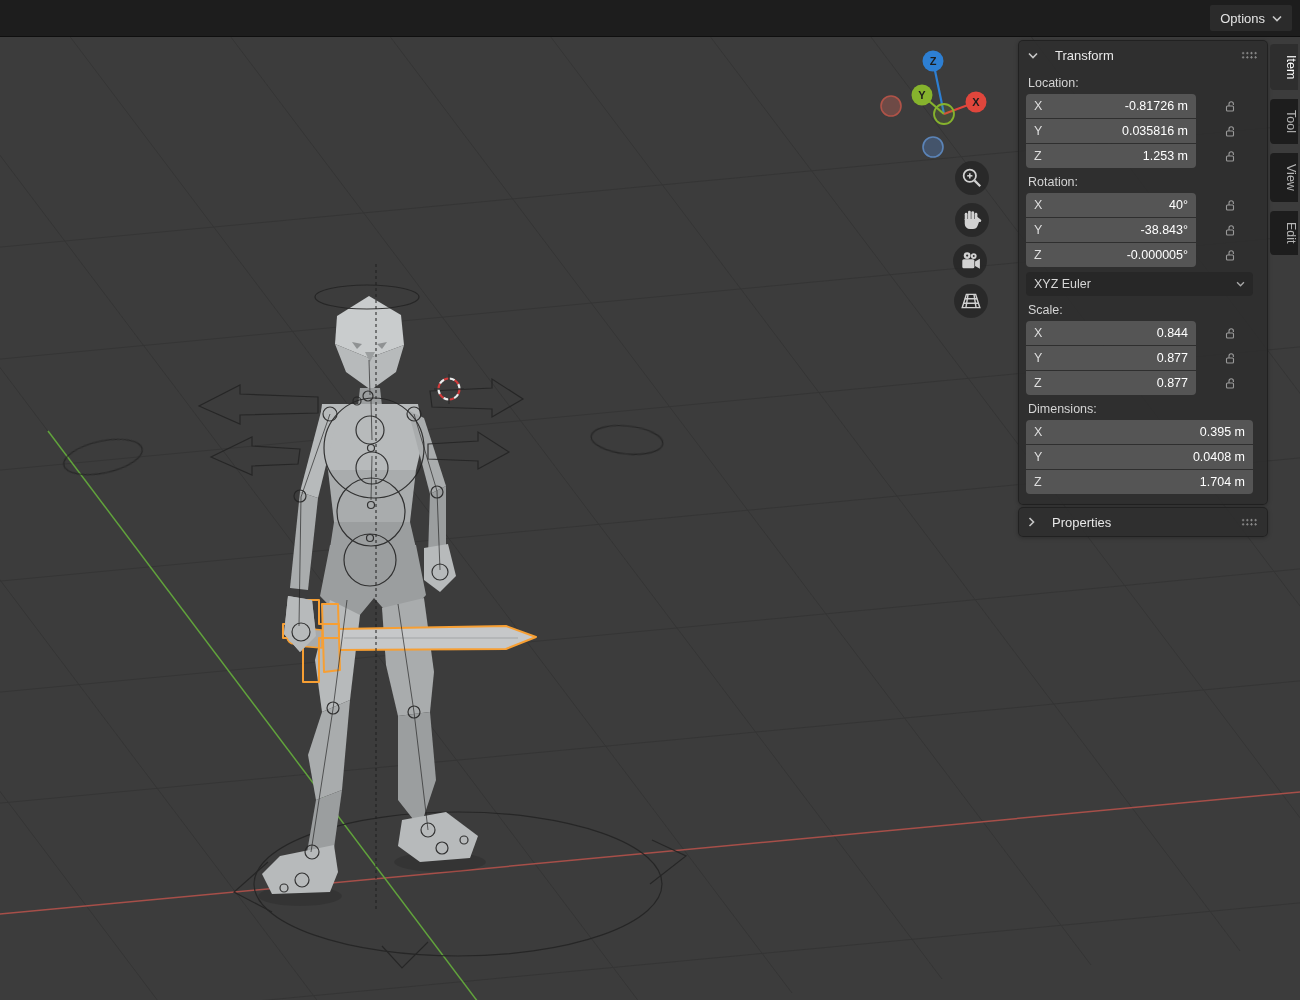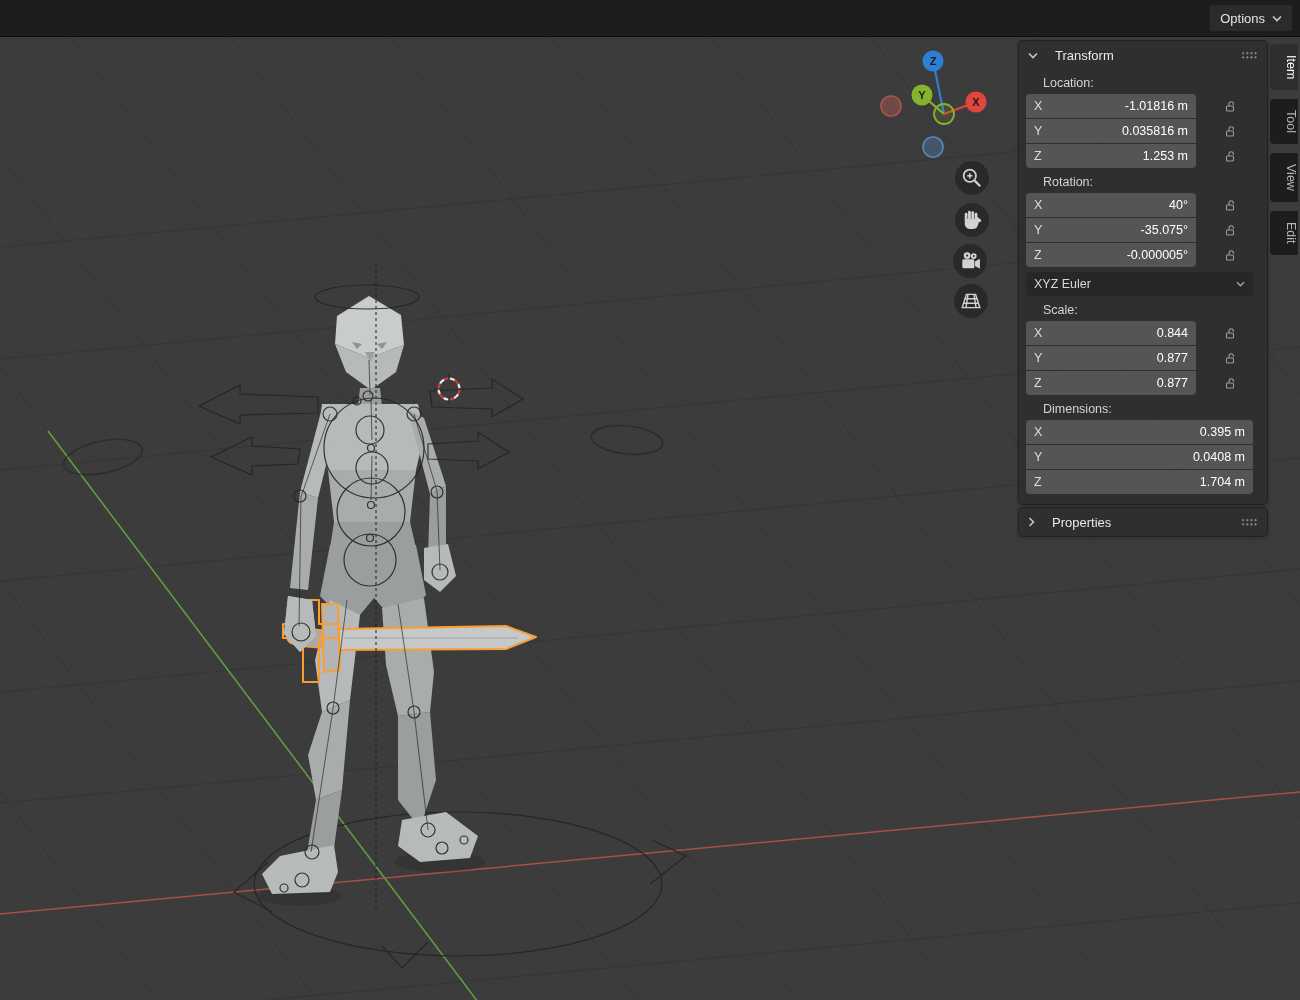--- a/index.html
+++ b/index.html
@@ -24,21 +24,21 @@
 
   
   .sidebar{position:absolute;left:1018px;top:40px;width:250px;z-index:25;font-size:12.5px;color:#e6e6e6;}
   .panel{background:rgba(46,46,46,.97);border-radius:5px;border:1px solid rgba(0,0,0,.28);
     box-shadow:0 1px 4px rgba(0,0,0,.25);padding-bottom:9px;}
   .panel.collapsed{padding-bottom:0;margin-top:2px;}
   .panel-header{height:28px;display:flex;align-items:center;gap:17px;padding:0 9px;color:#e8e8e8;
     font-size:13px;cursor:pointer;}
   .panel-header .grip{margin-left:auto;width:17px;height:9px;
     background-image:radial-gradient(#8b8b8b 1px,transparent 1.2px);background-size:4.2px 4.2px;cursor:grab;}
-  .sec-label{margin:7px 24px 4px;color:#d4d4d4;}
+  .sec-label{margin:7px 9px 4px;color:#d4d4d4;}
   .row-line{display:flex;align-items:center;margin:0 0 1px 7px;height:24px;}
   .field{width:170px;height:24px;background:#555555;display:flex;align-items:center;
     justify-content:space-between;padding:0 8px;box-sizing:border-box;cursor:ew-resize;}
   .field .axis{color:#dedede;}
   .field .val{color:#ffffff;}
   .field.wide{width:227px;}
   .first{border-radius:4px 4px 0 0;}
   .last{border-radius:0 0 4px 4px;}
   .lock-btn{margin-left:auto;margin-right:28px;width:18px;height:18px;background:transparent;border:none;
     padding:0;display:flex;align-items:center;justify-content:center;cursor:pointer;}
@@ -297,21 +297,21 @@
           <path d="M1 1.5 L5 5.5 L9 1.5" stroke="#c6c6c6" stroke-width="1.6" fill="none"></path>
         </svg>
         <span>Transform</span>
         <span class="grip"></span>
       </div>
 
       <div class="sec-label">Location:</div>
       <div class="row-line">
         <div class="field first">
           <span class="axis">X</span>
-          <span class="val">-1.01816 m</span>
+          <span class="val">-0.81726 m</span>
         </div>
         <button class="lock-btn">
           <svg width="13" height="13" viewBox="0 0 13 13">
             <rect x="2.5" y="6" width="7" height="5" rx="1" fill="none" stroke="#9a9a9a" stroke-width="1.1"></rect>
             <path d="M5 6 V4 a2.2 2.2 0 0 1 4.4 0 V5" fill="none" stroke="#9a9a9a" stroke-width="1.1"></path>
           </svg>
         </button>
       </div>
       <div class="row-line">
         <div class="field">
@@ -347,21 +347,21 @@
         <button class="lock-btn">
           <svg width="13" height="13" viewBox="0 0 13 13">
             <rect x="2.5" y="6" width="7" height="5" rx="1" fill="none" stroke="#9a9a9a" stroke-width="1.1"></rect>
             <path d="M5 6 V4 a2.2 2.2 0 0 1 4.4 0 V5" fill="none" stroke="#9a9a9a" stroke-width="1.1"></path>
           </svg>
         </button>
       </div>
       <div class="row-line">
         <div class="field">
           <span class="axis">Y</span>
-          <span class="val">-35.075°</span>
+          <span class="val">-38.843°</span>
         </div>
         <button class="lock-btn">
           <svg width="13" height="13" viewBox="0 0 13 13">
             <rect x="2.5" y="6" width="7" height="5" rx="1" fill="none" stroke="#9a9a9a" stroke-width="1.1"></rect>
             <path d="M5 6 V4 a2.2 2.2 0 0 1 4.4 0 V5" fill="none" stroke="#9a9a9a" stroke-width="1.1"></path>
           </svg>
         </button>
       </div>
       <div class="row-line">
         <div class="field last">

